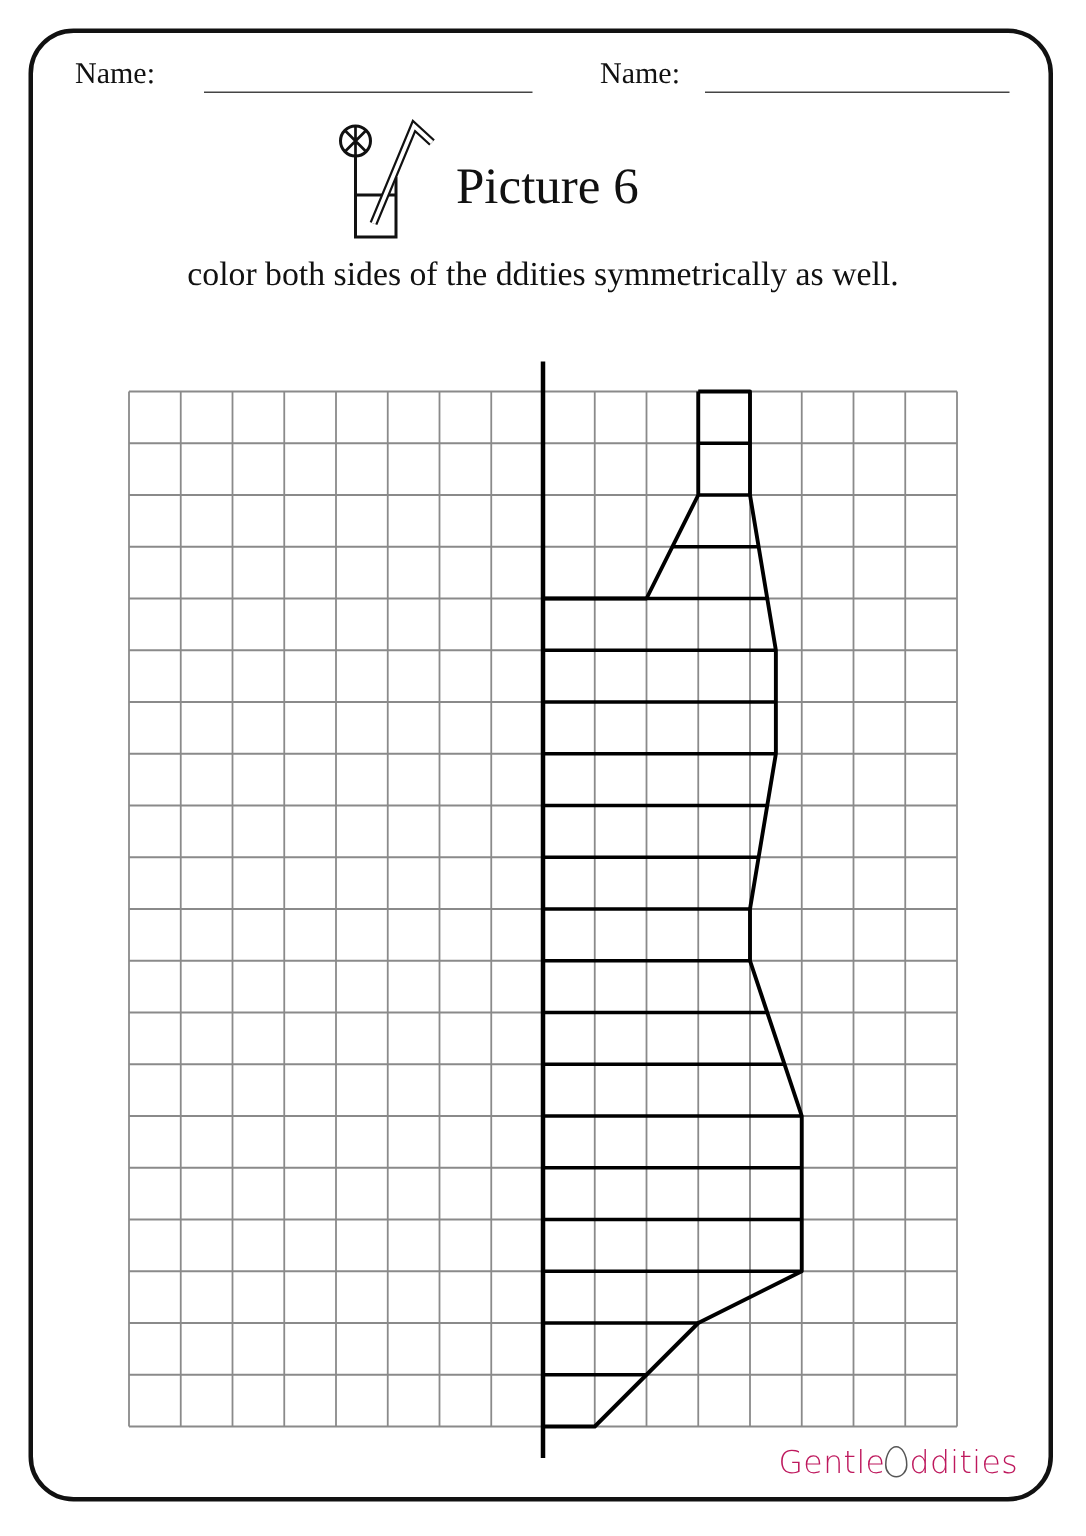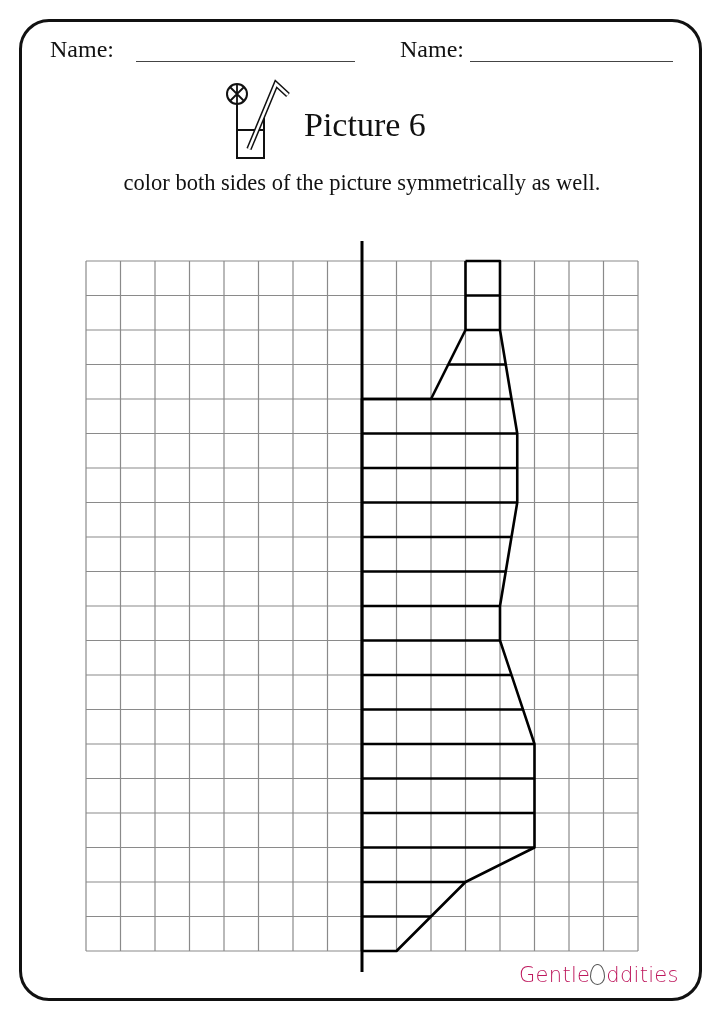--- a/index.html
+++ b/index.html
@@ -1,20 +1,20 @@
 <!DOCTYPE html>
 <html><head>
   <meta charset="utf-8">
   <style>
     html, body { margin: 0; padding: 0; background: #ffffff; }
     body { width: 724px; height: 1024px; position: relative; overflow: hidden;
            font-family: "DejaVu Serif", "Liberation Serif", serif; color: #111; }
     .frame { position: absolute; left: 19px; top: 19px; width: 683px; height: 982px;
              border: 3px solid #111; border-radius: 30px; box-sizing: border-box; }
-    .hdr-label { position: absolute; top: 36px; font-size: 24px; line-height: 26px;
+    .hdr-label { position: absolute; top: 36px; font-size: 20px; line-height: 26px;
                  font-family: "Liberation Serif", serif; }
     .hdr-line { position: absolute; top: 61px; height: 0; border-top: 1.5px solid #444; }
     .title { position: absolute; left: 304px; top: 103px; font-size: 34px; line-height: 44px;
              font-family: "Liberation Serif", serif; }
     .instr { position: absolute; left: 24px; width: 676px; top: 167px; text-align: center;
              font-size: 22.5px; line-height: 31px; font-family: "Liberation Serif", serif; }
     .icon-glass { position: absolute; left: 224px; top: 78px; width: 72px; height: 82px; }
     svg.sheet { position: absolute; left: 0; top: 0; }
     .logo { position: absolute; left: 519px; top: 963px; font-size: 21px; letter-spacing: 0.3px;
             font-family: "DejaVu Sans", sans-serif; font-weight: 200; color: #be185d; }
@@ -36,21 +36,21 @@
   <circle cx="13" cy="16" r="10" fill="none" stroke="#111" stroke-width="2"></circle>
   <path d="M13 6 L13 26 M6 9 L20 23 M20 9 L6 23" stroke="#111" stroke-width="1.8"></path>
   <path d="M13 26 L13 80 L40 80 L40 40" fill="none" stroke="#111" stroke-width="2"></path>
   <line x1="13" y1="52" x2="40" y2="52" stroke="#111" stroke-width="2"></line>
   <path d="M25 71 L52 6 L64 17" fill="none" stroke="#111" stroke-width="5.5" stroke-linejoin="miter"></path>
   <path d="M25 71 L52 6 L64 17" fill="none" stroke="#fff" stroke-width="2.5" stroke-linejoin="miter"></path>
 </svg>
 <div class="title">Picture 6</div>
 
 <div class="instr">
-  <div>color both sides of the picture symmetrically as well.</div>
+  <div>color both sides of the ddities symmetrically as well.</div>
 </div>
 
 <svg class="sheet" id="sheet" width="724" height="1024">
     <line x1="86" y1="261" x2="86" y2="951" stroke="#8a8a8a" stroke-width="1.2"></line>
     <line x1="120.5" y1="261" x2="120.5" y2="951" stroke="#8a8a8a" stroke-width="1.2"></line>
     <line x1="155" y1="261" x2="155" y2="951" stroke="#8a8a8a" stroke-width="1.2"></line>
     <line x1="189.5" y1="261" x2="189.5" y2="951" stroke="#8a8a8a" stroke-width="1.2"></line>
     <line x1="224" y1="261" x2="224" y2="951" stroke="#8a8a8a" stroke-width="1.2"></line>
     <line x1="258.5" y1="261" x2="258.5" y2="951" stroke="#8a8a8a" stroke-width="1.2"></line>
     <line x1="293" y1="261" x2="293" y2="951" stroke="#8a8a8a" stroke-width="1.2"></line>

